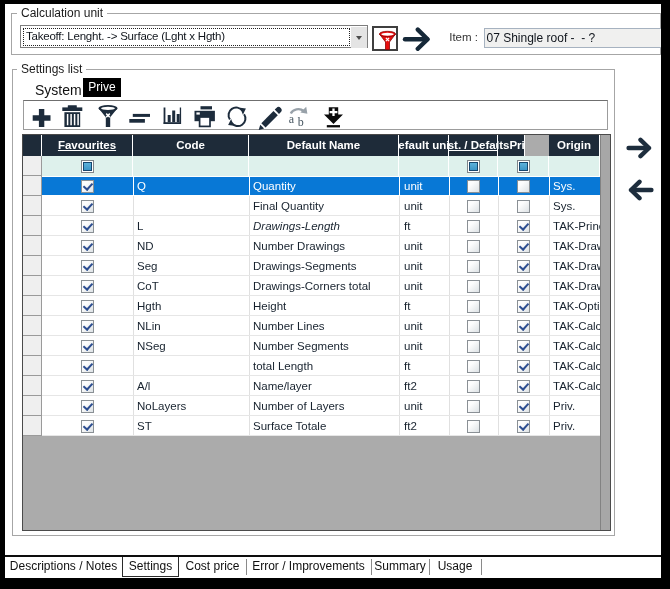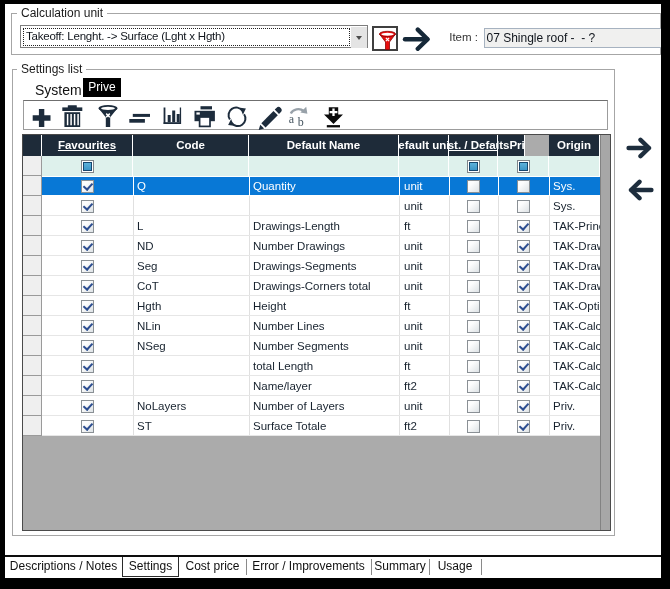--- a/index.html
+++ b/index.html
@@ -185,37 +185,38 @@
 <div class="ind" style="top:61px;"></div>
 <div class="row" style="top:61px;">
 <div class="vl" style="left:91px;"></div>
 <div class="vl" style="left:207px;"></div>
 <div class="vl" style="left:357px;"></div>
 <div class="vl" style="left:407px;"></div>
 <div class="vl" style="left:456px;"></div>
 <div class="vl" style="left:507px;"></div>
 <div style="position:absolute; left:0; bottom:0; width:558px; height:1px; background:#e6e6e6;"></div>
 <span class="cb chk" style="left:39px; top:3.5px;"></span>
+<div class="ct" style="left:211px; width:144px;">Final Quantity</div>
 <div class="ct" style="left:362px; width:43px;">unit</div>
 <span class="cb" style="left:425px; top:3.5px;"></span>
 <span class="cb" style="left:475px; top:3.5px;"></span>
 <div class="ct" style="left:511px; width:47px;">Sys.</div>
 </div>
 <div class="ind" style="top:81px;"></div>
 <div class="row" style="top:81px;">
 <div class="vl" style="left:91px;"></div>
 <div class="vl" style="left:207px;"></div>
 <div class="vl" style="left:357px;"></div>
 <div class="vl" style="left:407px;"></div>
 <div class="vl" style="left:456px;"></div>
 <div class="vl" style="left:507px;"></div>
 <div style="position:absolute; left:0; bottom:0; width:558px; height:1px; background:#e6e6e6;"></div>
 <span class="cb chk" style="left:39px; top:3.5px;"></span>
 <div class="ct" style="left:95px; width:110px;">L</div>
-<div class="ct" style="left:211px; width:144px;">Drawings-Length</div>
+<div class="ct" style="left:211px; width:144px;font-style:italic;">Drawings-Length</div>
 <div class="ct" style="left:362px; width:43px;">ft</div>
 <span class="cb" style="left:425px; top:3.5px;"></span>
 <span class="cb chk" style="left:475px; top:3.5px;"></span>
 <div class="ct" style="left:511px; width:47px;">TAK-Princ</div>
 </div>
 <div class="ind" style="top:101px;"></div>
 <div class="row" style="top:101px;">
 <div class="vl" style="left:91px;"></div>
 <div class="vl" style="left:207px;"></div>
 <div class="vl" style="left:357px;"></div>
@@ -335,20 +336,21 @@
 <div class="ind" style="top:241px;"></div>
 <div class="row" style="top:241px;">
 <div class="vl" style="left:91px;"></div>
 <div class="vl" style="left:207px;"></div>
 <div class="vl" style="left:357px;"></div>
 <div class="vl" style="left:407px;"></div>
 <div class="vl" style="left:456px;"></div>
 <div class="vl" style="left:507px;"></div>
 <div style="position:absolute; left:0; bottom:0; width:558px; height:1px; background:#e6e6e6;"></div>
 <span class="cb chk" style="left:39px; top:3.5px;"></span>
+<div class="ct" style="left:95px; width:110px;">A/l</div>
 <div class="ct" style="left:211px; width:144px;">Name/layer</div>
 <div class="ct" style="left:362px; width:43px;">ft2</div>
 <span class="cb" style="left:425px; top:3.5px;"></span>
 <span class="cb chk" style="left:475px; top:3.5px;"></span>
 <div class="ct" style="left:511px; width:47px;">TAK-Calc</div>
 </div>
 <div class="ind" style="top:261px;"></div>
 <div class="row" style="top:261px;">
 <div class="vl" style="left:91px;"></div>
 <div class="vl" style="left:207px;"></div>

